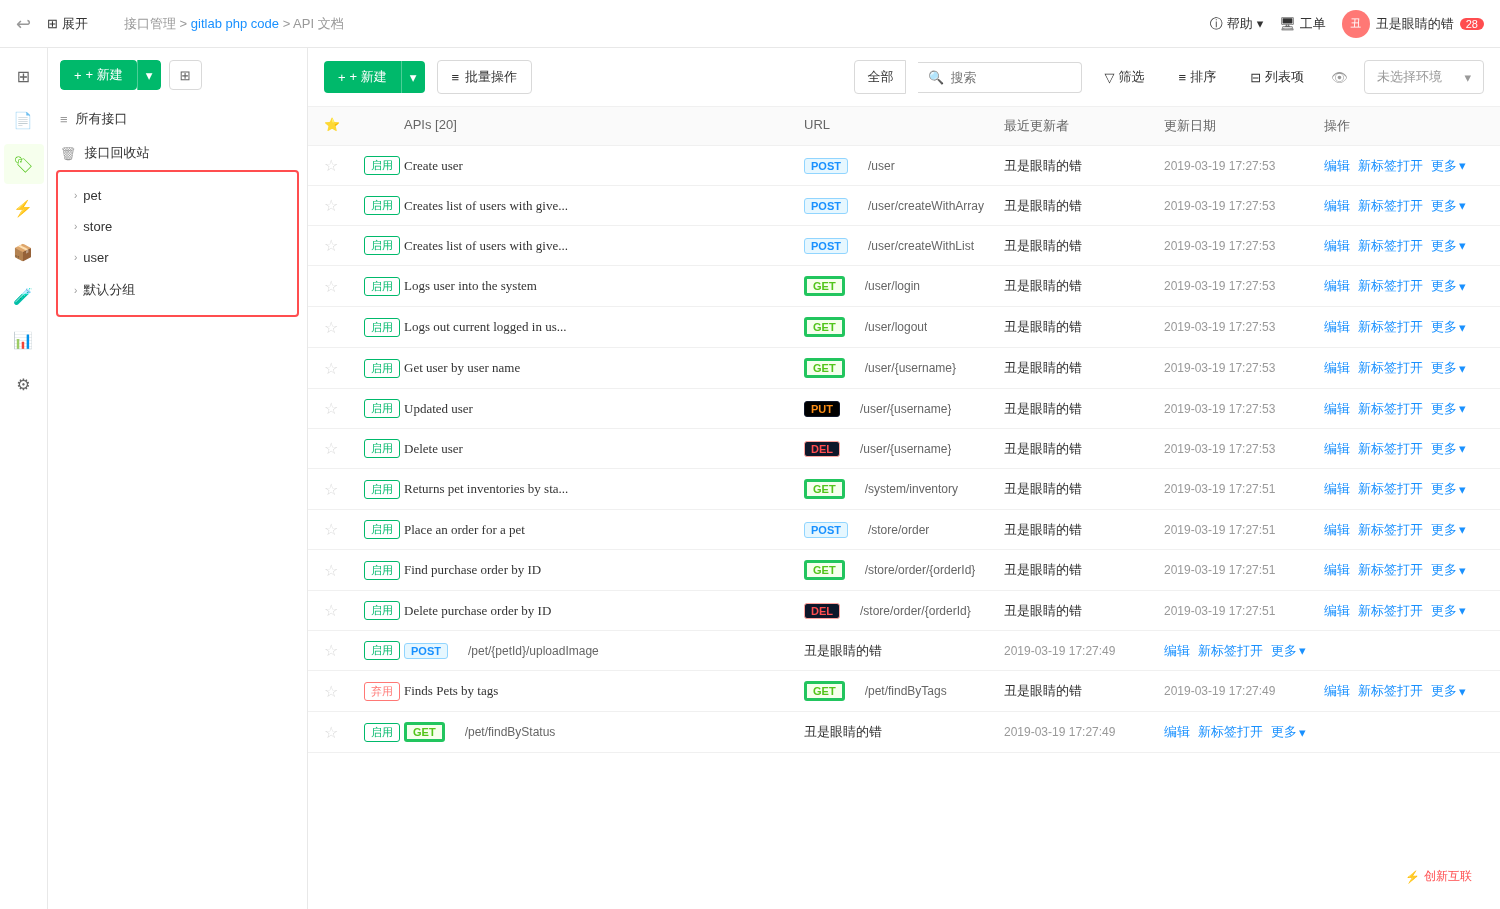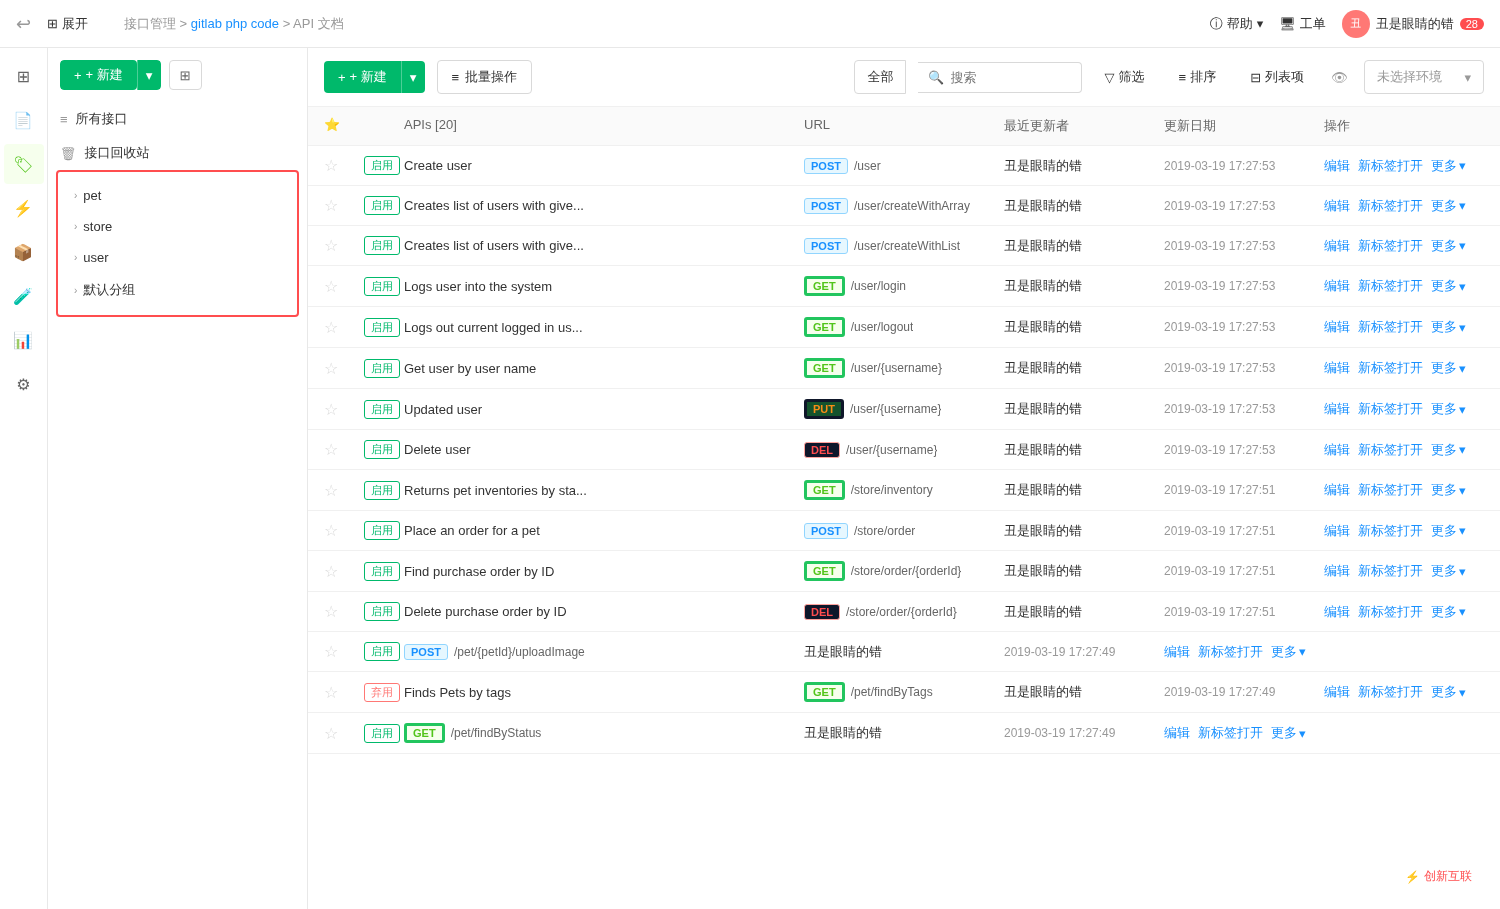--- a/index.html
+++ b/index.html
@@ -257,34 +257,34 @@
     }
     .disable-tag {
       display: inline-block;
       border: 1px solid #ff7875;
       color: #ff7875;
       border-radius: 3px;
       padding: 1px 6px;
       font-size: 11px;
       white-space: nowrap;
     }
-    .api-name { color: #333; overflow: hidden; text-overflow: ellipsis; white-space: nowrap; }
-    .url-cell { display: flex; align-items: center; gap: 6px; overflow: hidden; }
+    .api-name { color: #333; overflow: hidden; text-overflow: ellipsis; white-space: nowrap; font-family: Liberation Serif, serif; }
+    .url-cell { display: flex; align-items: center; gap: 20px; overflow: hidden; }
     .method-tag {
       display: inline-block;
       border-radius: 3px;
       padding: 1px 6px;
       font-size: 11px;
       font-weight: 600;
       white-space: nowrap;
       flex-shrink: 0;
     }
     .method-get { background: #f6ffed; color: #52c41a; border: 3px solid #22c55e; }
     .method-post { background: #e6f7ff; color: #1890ff; border: 1px solid #91d5ff; }
-    .method-put { background: #14532d; color: #fa8c16; border: 3px solid #0f172a; }
+    .method-put { background: #000000; color: #fa8c16; border: 1px solid #0f172a; }
     .method-del { background: #0f172a; color: #ff4d4f; border: 1px solid #ffa39e; }
     .url-path { color: #666; overflow: hidden; text-overflow: ellipsis; white-space: nowrap; font-size: 12px; }
     .updater-col { color: #333; }
     .date-col { color: #999; font-size: 12px; }
     .action-col { display: flex; gap: 8px; align-items: center; }
     .action-link { color: #1890ff; cursor: pointer; font-size: 13px; white-space: nowrap; }
     .action-more { display: flex; align-items: center; gap: 2px; color: #1890ff; cursor: pointer; }
 
     
     .watermark {
@@ -567,21 +567,21 @@
       <span class="action-link">新标签打开</span>
       <span class="action-more">更多<span>▾</span></span>
     </div>
   </div>
         <div class="table-row">
     <div class="star-col empty">☆</div>
     <div><span class="enable-tag">启用</span></div>
     <div class="api-name">Returns pet inventories by sta...</div>
     <div class="url-cell">
       <span class="method-tag method-get">GET</span>
-      <span class="url-path">/store/inventory</span>
+      <span class="url-path">/system/inventory</span>
     </div>
     <div class="updater-col">丑是眼睛的错</div>
     <div class="date-col">2019-03-19 17:27:51</div>
     <div class="action-col">
       <span class="action-link">编辑</span>
       <span class="action-link">新标签打开</span>
       <span class="action-more">更多<span>▾</span></span>
     </div>
   </div>
         <div class="table-row">

